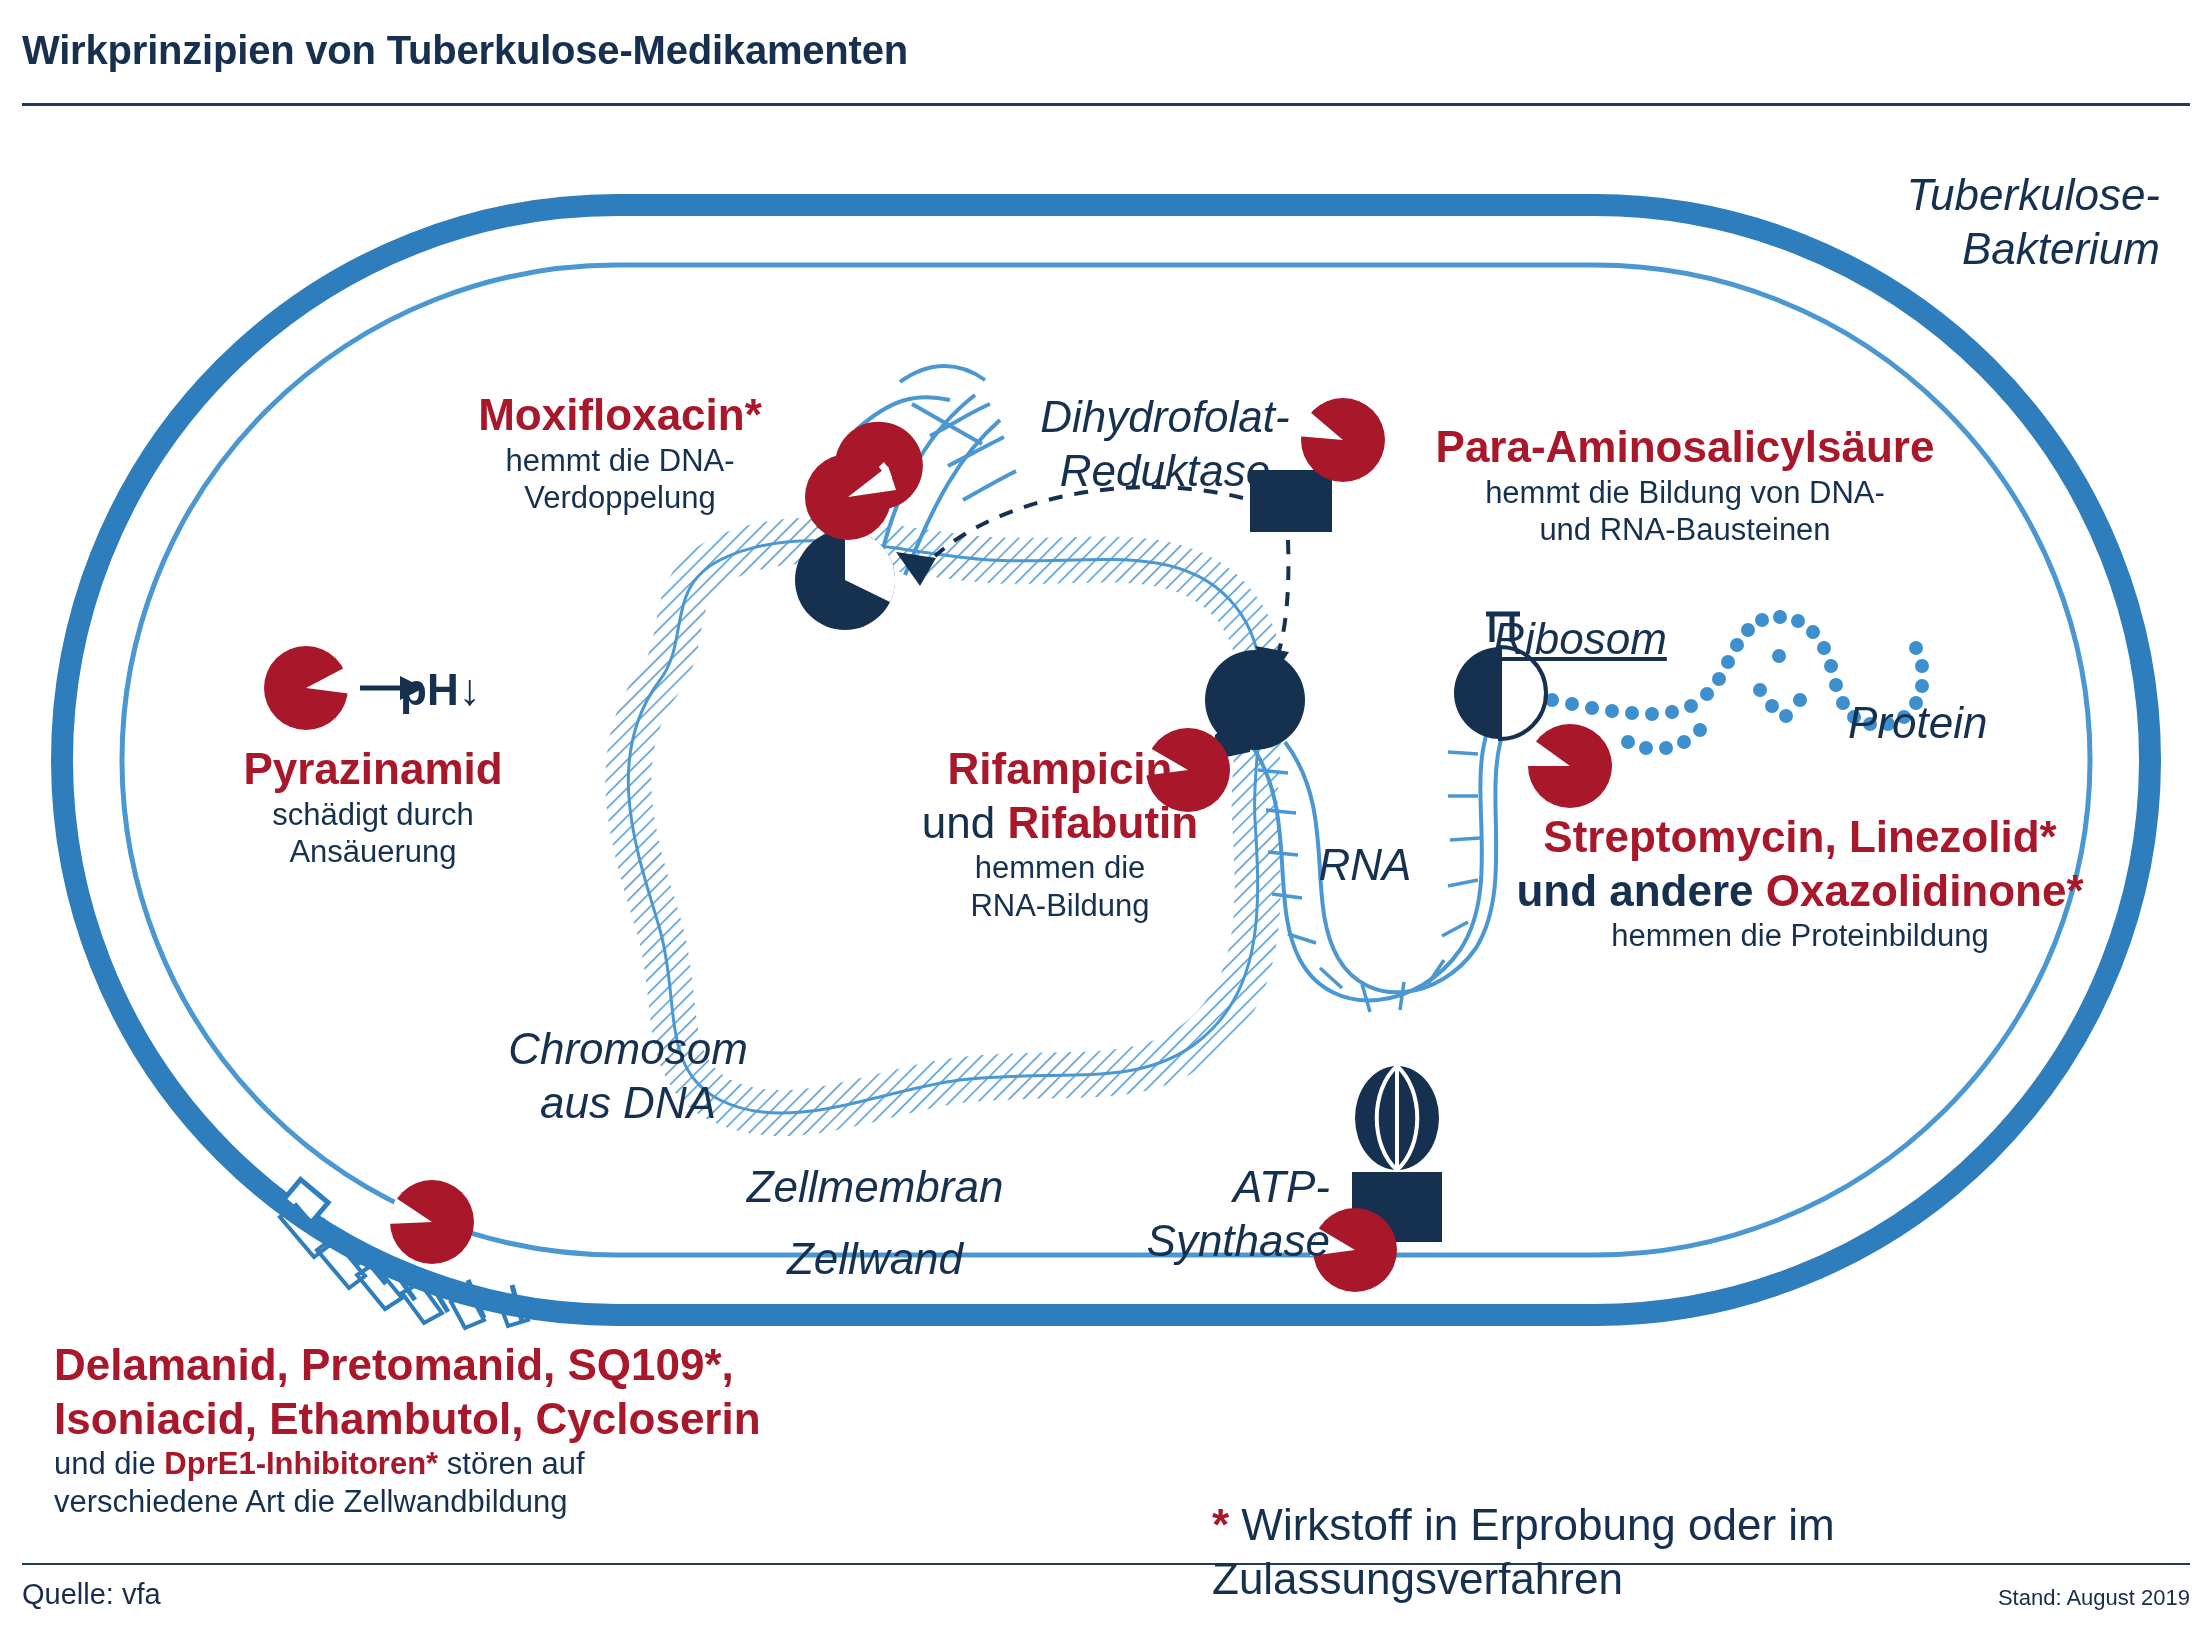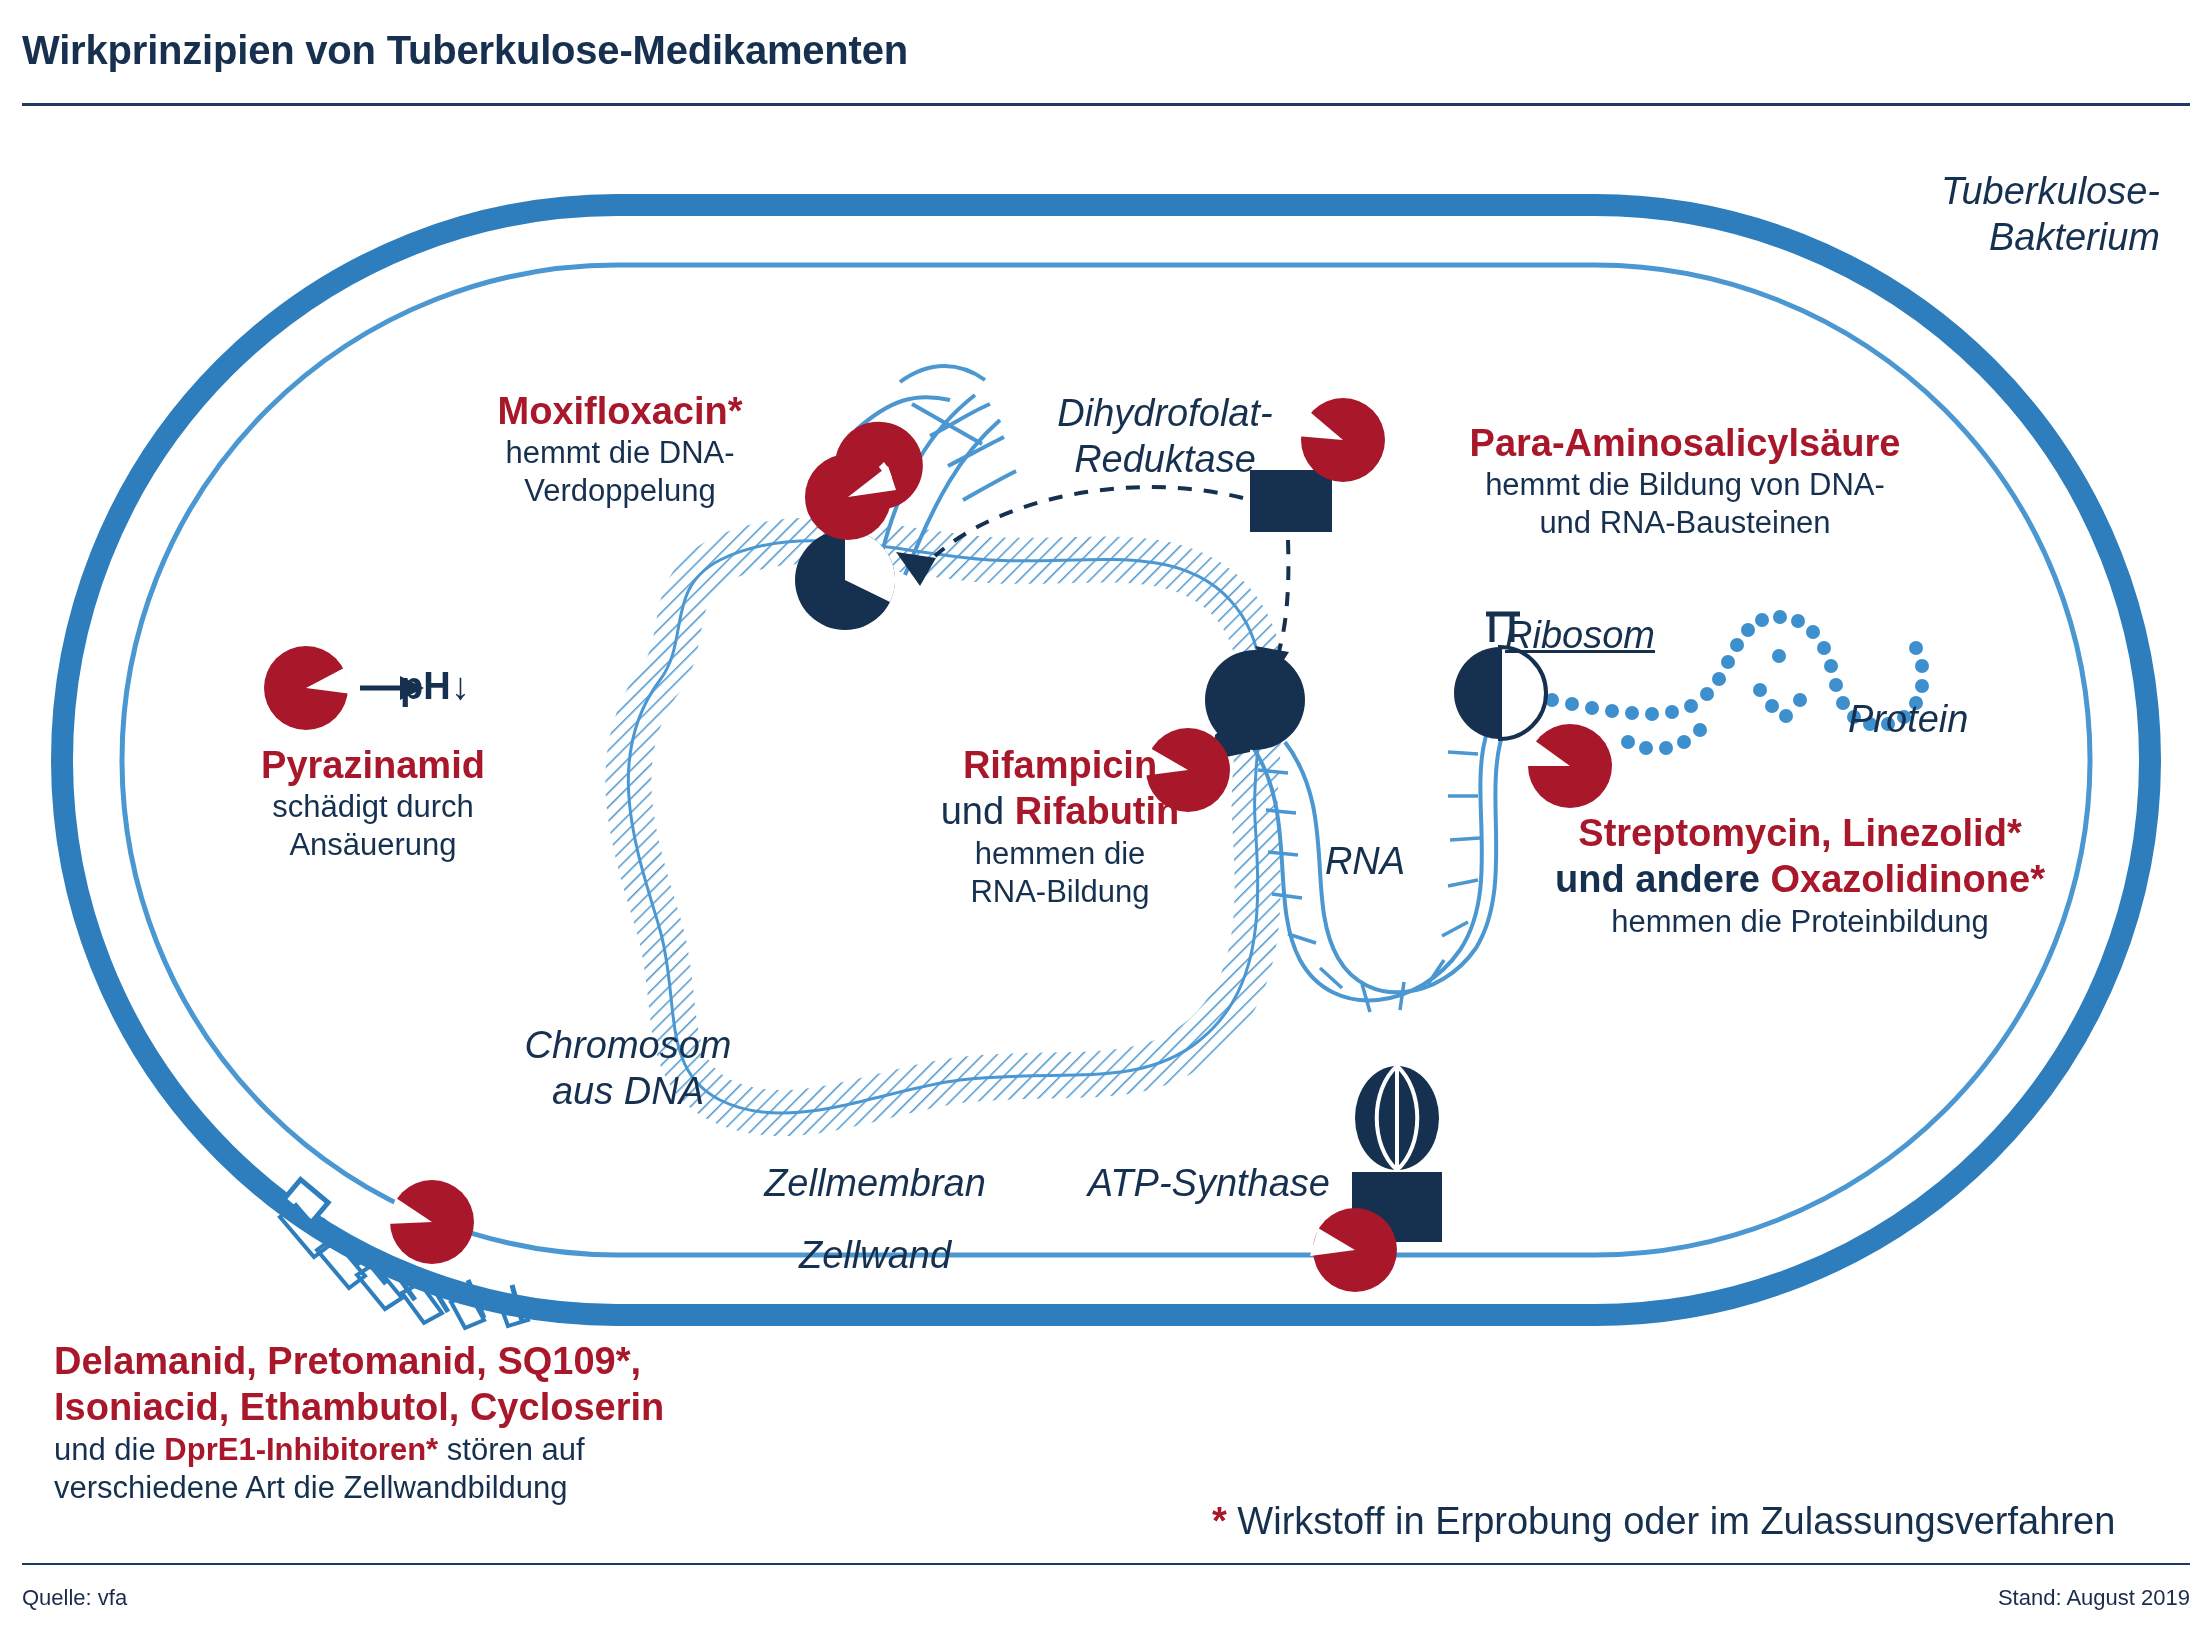--- a/index.html
+++ b/index.html
@@ -19,39 +19,39 @@
     font-size:40px;font-weight:bold;color:#17304f;
     letter-spacing:-0.2px;
   }
   .rule-top{
     position:absolute;left:22px;right:22px;top:103px;height:3px;background:#1c3a66;
   }
   .rule-bottom{
     position:absolute;left:22px;right:22px;bottom:70px;height:2px;background:#1c3a66;
   }
   .source{
-    position:absolute;left:22px;bottom:24px;font-size:22px;color:#1b2b4b;
+    position:absolute;left:22px;bottom:24px;font-size:29px;color:#1b2b4b;
   }
   .asof{
     position:absolute;right:22px;bottom:24px;font-size:22px;color:#1b2b4b;
   }
 
   
   svg.canvas{position:absolute;left:0;top:0;width:2212px;height:1635px;}
 
   
   .tx{position:absolute;line-height:1.22;}
   .red{color:#a8182a;font-weight:bold;}
   .dark{color:#16304f;}
   .ital{font-style:italic;color:#16304f;}
   .c{text-align:center;}
   .l{text-align:left;margin-top:20px;}
   .r{text-align:right;}
   .f31{font-size:31px;}
-  .f33{font-size:38px;}
+  .f33{font-size:44px;}
 </style>
 </head>
 <body>
 
 <div class="root">
 
   <div class="title">Wirkprinzipien von Tuberkulose-Medikamenten</div>
   <div class="rule-top"></div>
   <div class="rule-bottom"></div>
   <div class="source">Quelle: vfa</div>

